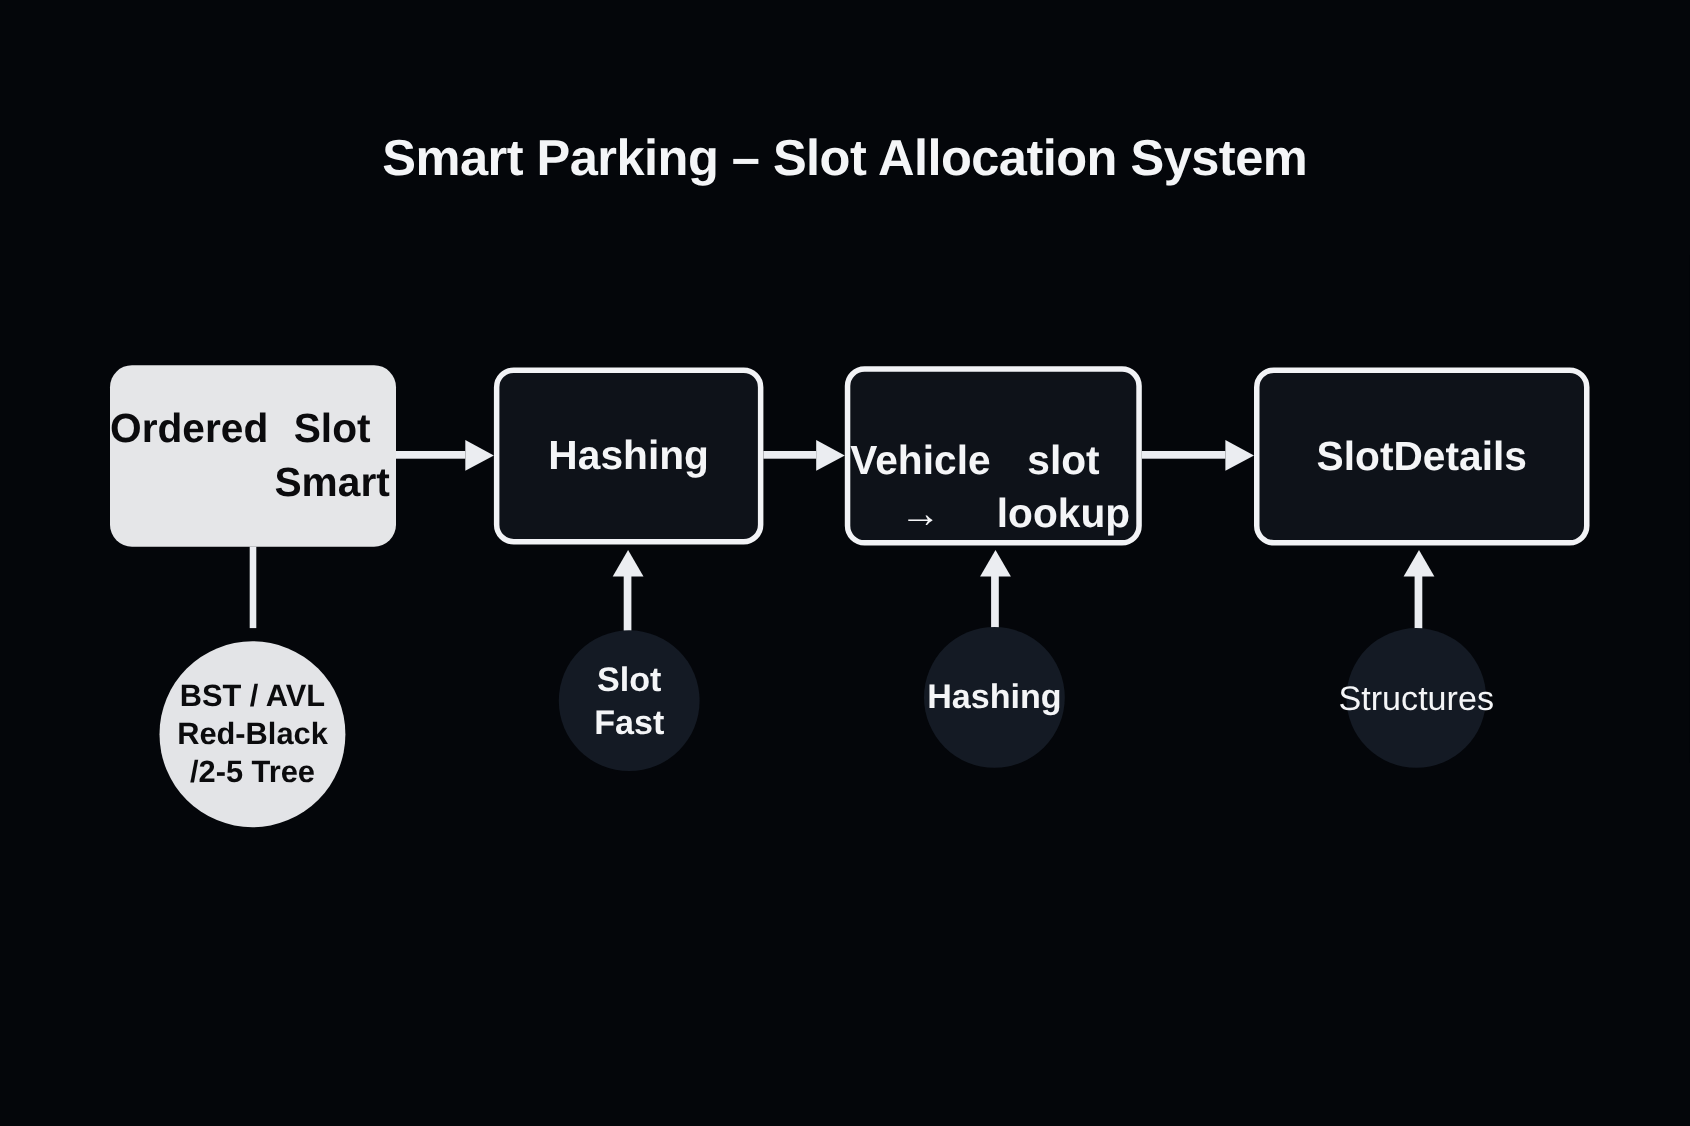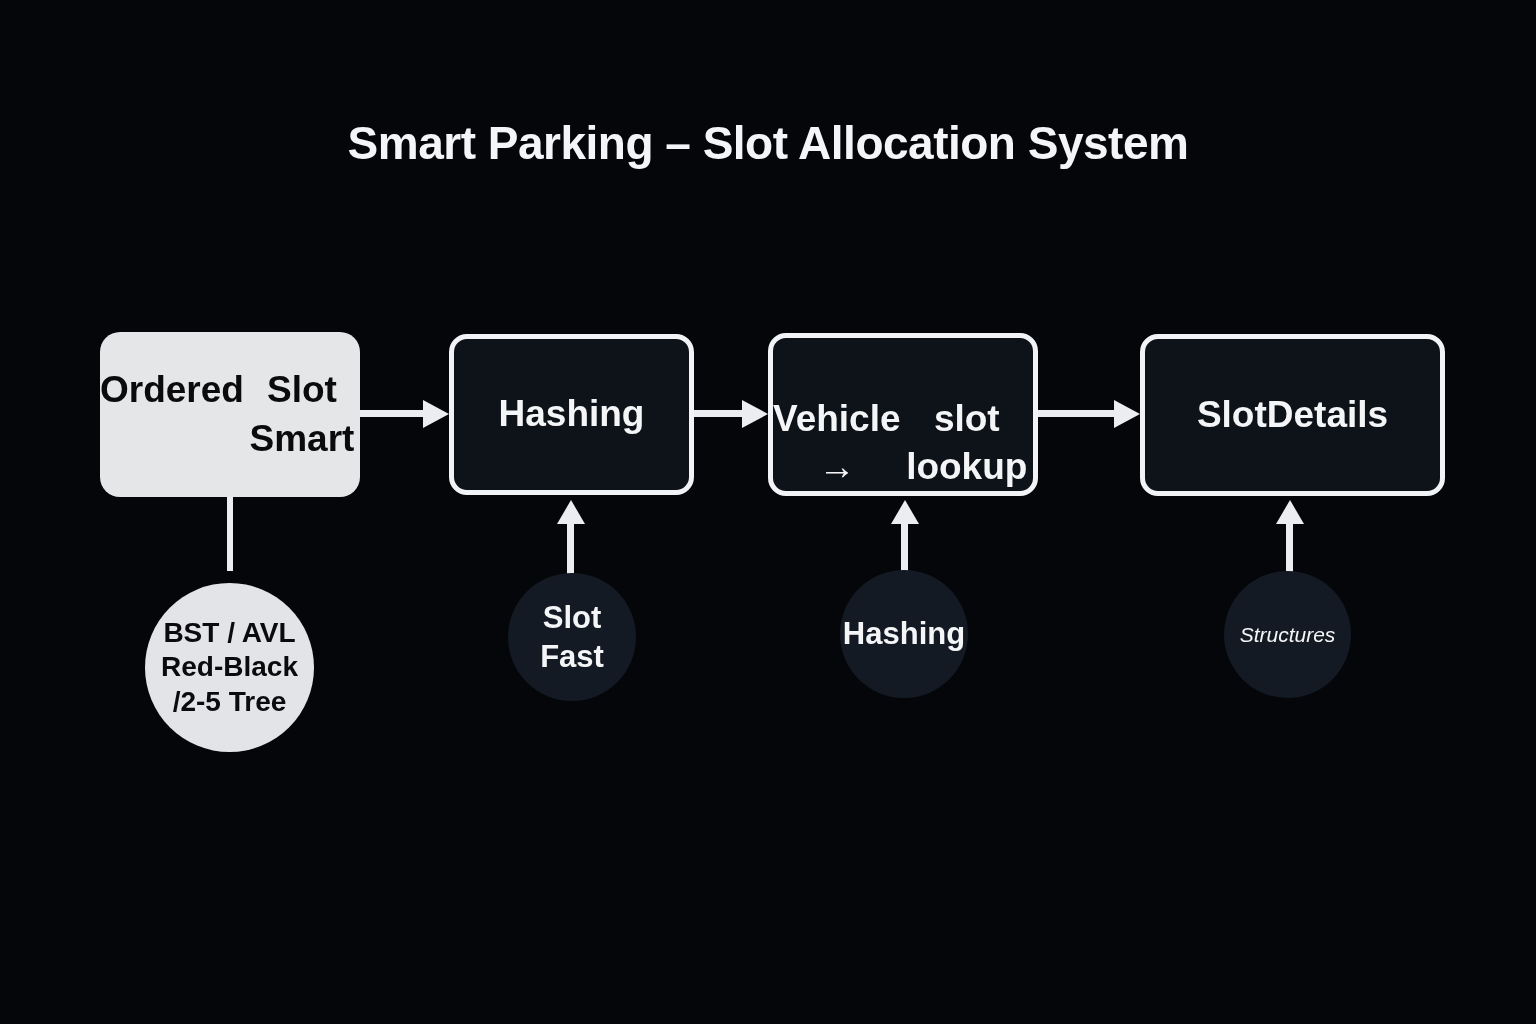--- a/index.html
+++ b/index.html
@@ -119,24 +119,23 @@
     font-size: 31px;
     font-weight: 600;
     line-height: 1.26;
   }
   .sub-lines.style-hash {
     font-size: 31px;
     font-weight: 600;
     line-height: 1.2;
   }
   .sub-lines.style-struct {
-    font-size: 21px;
+    font-size: 31px;
     font-weight: 500;
     line-height: 1.2;
-    font-style: italic;
   }
 </style>
 </head>
 <body>
 
 <div class="stage">
 
   <h1 class="title">Smart Parking – Slot Allocation System</h1>
 
   <div class="node light" style="left:100px; top:332px; width:260px; height:165px;">

